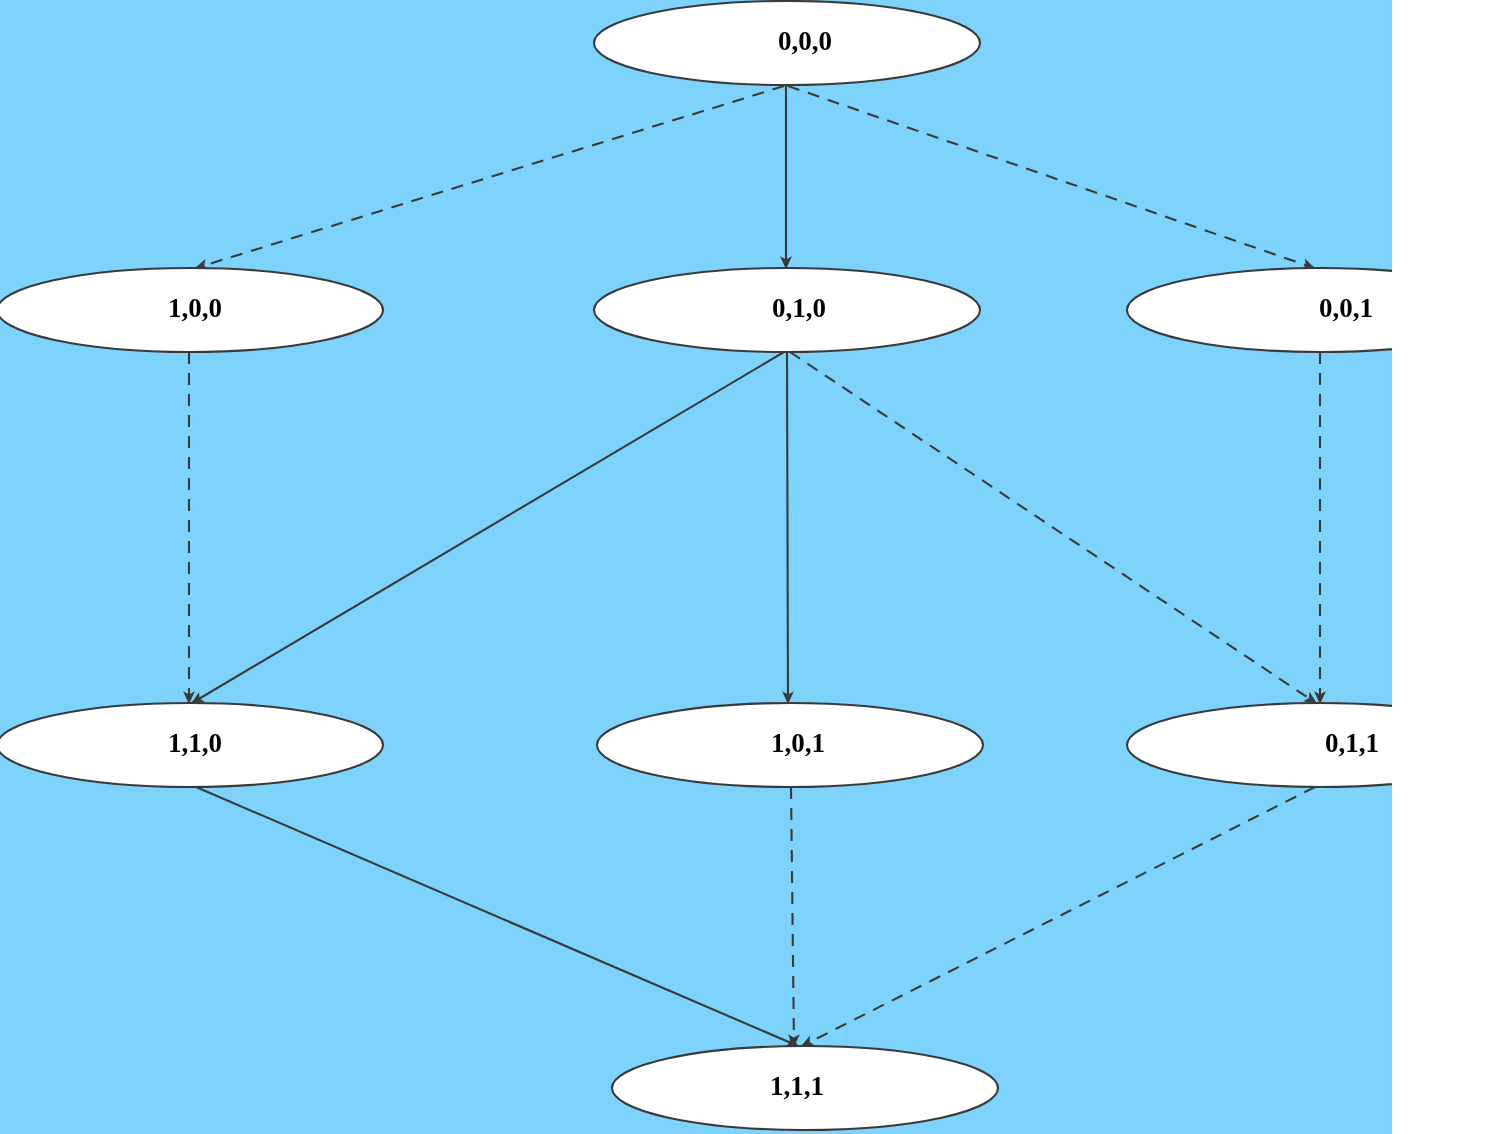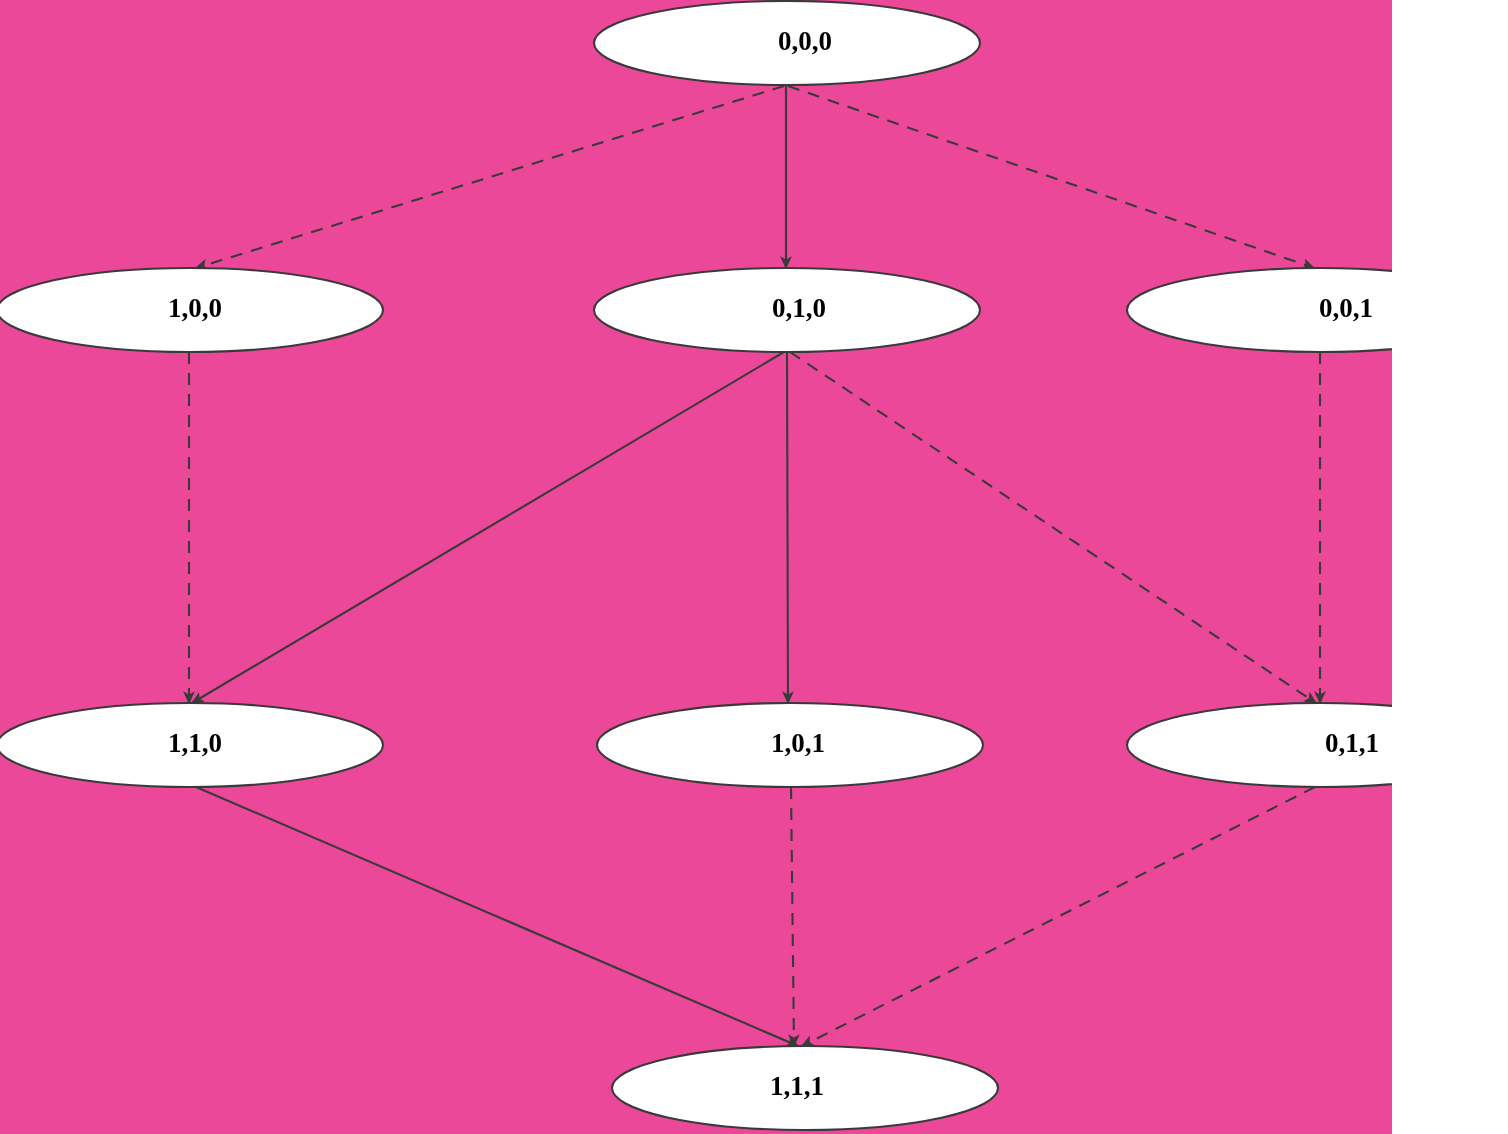--- a/index.html
+++ b/index.html
@@ -8,21 +8,21 @@
     padding: 0;
     background: #ffffff;
   }
   body {
     font-family: "Liberation Serif", "DejaVu Serif", serif;
   }
   #canvas-wrap {
     position: relative;
     width: 1392px;
     height: 1134px;
-    background: #ec4899;
+    background: #7dd3fc;
     overflow: hidden;
   }
   #graph-svg {
     position: absolute;
     top: 0;
     left: 0;
     width: 1508px;
     height: 1134px;
     display: block;
   }

